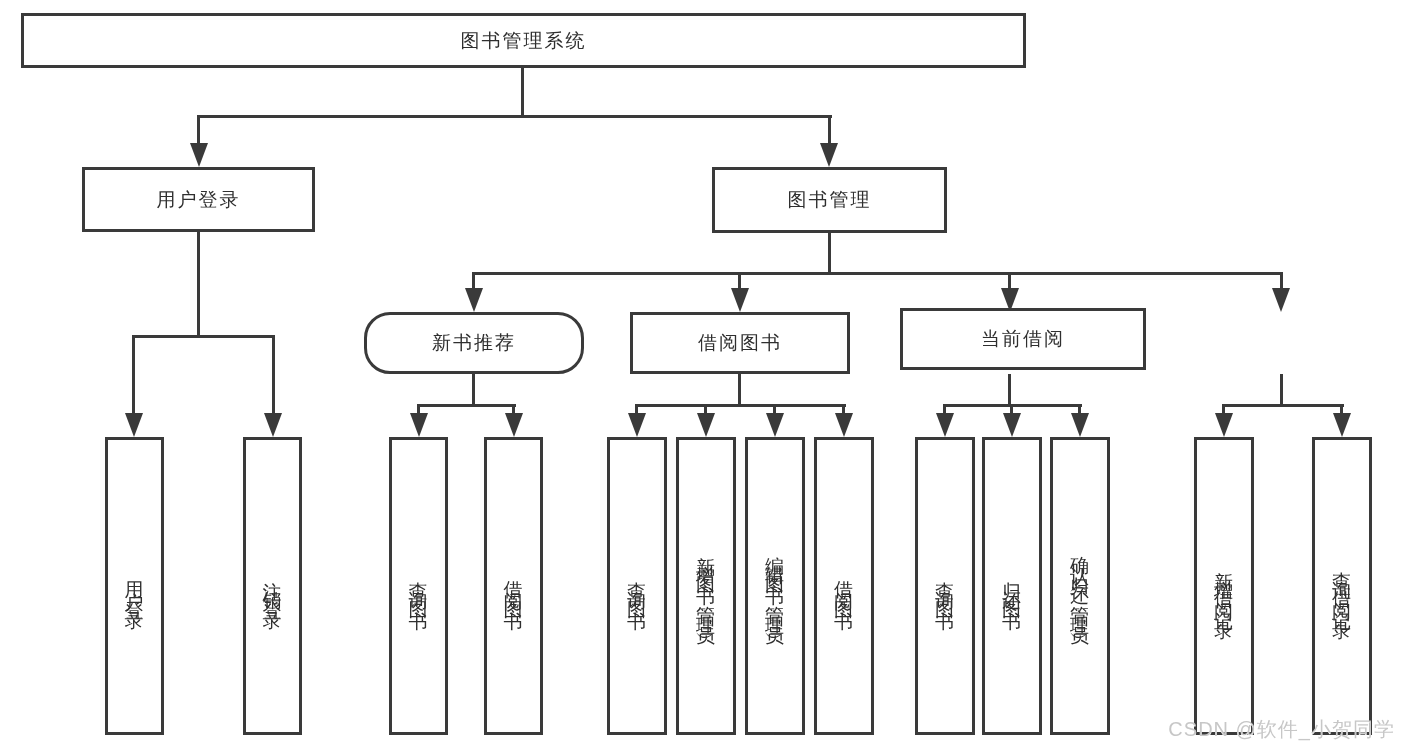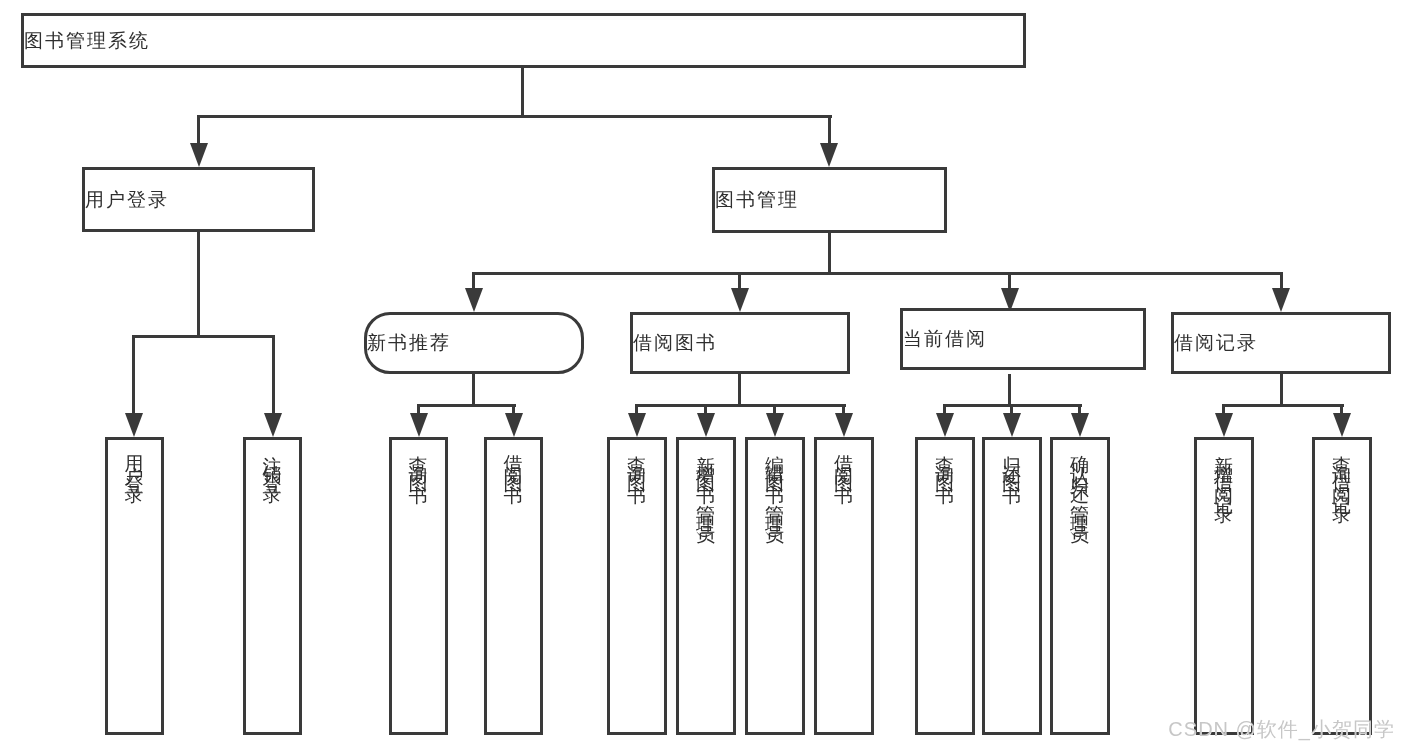--- a/index.html
+++ b/index.html
@@ -11,20 +11,21 @@
     font-family: "Liberation Sans", "DejaVu Sans", sans-serif;
     overflow: hidden;
   }
   .box {
     position: absolute;
     box-sizing: border-box;
     border: 3px solid #3a3a3a;
     background: #ffffff;
     display: flex;
     align-items: center;
+    justify-content: center;
     color: #2f2f2f;
   }
   .hbox {
     font-size: 19px;
     letter-spacing: 2px;
     font-weight: 400;
   }
   .vbox {
     writing-mode: vertical-rl;
     text-orientation: mixed;
@@ -100,23 +101,20 @@
 
   <div class="box hbox" style="left:364px; top:312px; width:220px; height:62px;border-radius:26px;">
     <span>新书推荐</span>
   </div>
   <div class="box hbox" style="left:630px; top:312px; width:220px; height:62px;">
     <span>借阅图书</span>
   </div>
   <div class="box hbox" style="left:900px; top:308px; width:246px; height:62px;">
     <span>当前借阅</span>
   </div>
-  <div class="box hbox" style="left:1171px; top:312px; width:220px; height:62px;">
-    <span>借阅记录</span>
-  </div>
 
   <div class="line" style="left:472px; top:374px; width:3px; height:33px;"></div>
   <div class="line" style="left:417px; top:404px; width:99px; height:3px;"></div>
   <div class="line" style="left:417px; top:404px; width:3px; height:12px;"></div>
   <div class="line" style="left:512px; top:404px; width:3px; height:12px;"></div>
   <div class="arrow" style="left:410px; top:413px;"></div>
   <div class="arrow" style="left:505px; top:413px;"></div>
 
   <div class="line" style="left:738px; top:374px; width:3px; height:33px;"></div>
   <div class="line" style="left:635px; top:404px; width:211px; height:3px;"></div>

